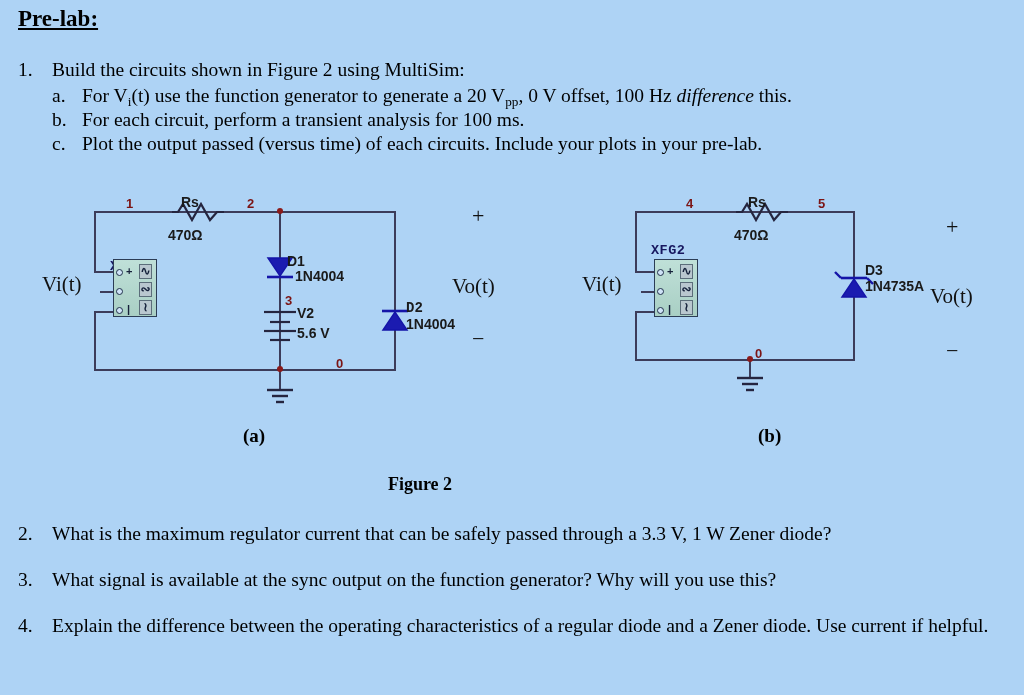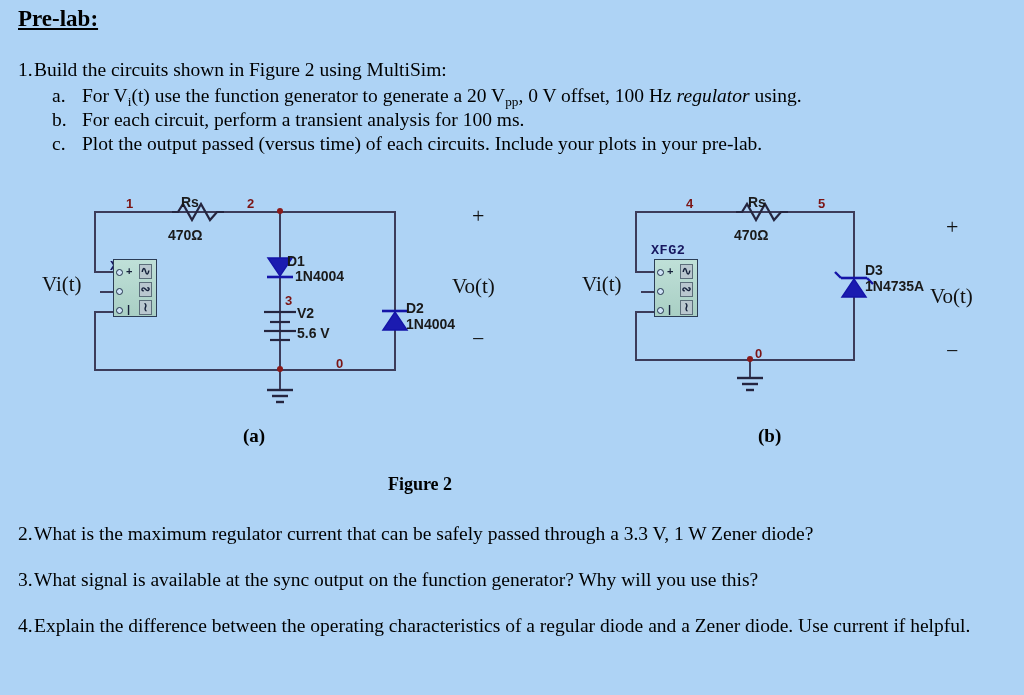--- a/index.html
+++ b/index.html
@@ -37,21 +37,21 @@
     line-height: 25px;
   }
   .num-item .marker {
     position: absolute;
     left: 0;
     top: 0;
     width: 34px;
     text-align: left;
   }
   .num-item .body {
-    margin-left: 16px;
+    margin-left: 34px;
     display: block;
   }
   .sub-item {
     position: absolute;
     font-size: 19.5px;
     line-height: 24px;
   }
   .sub-item .marker {
     position: absolute;
     left: 0;
@@ -191,21 +191,21 @@
 
   <div class="title">Pre-lab:</div>
 
   <div class="num-item" style="left:18px; top:57px; width:980px;">
     <span class="marker">1.</span>
     <span class="body">Build the circuits shown in Figure 2 using MultiSim:</span>
   </div>
 
   <div class="sub-item" style="left:52px; top:84px; width:950px;">
     <span class="marker">a.</span>
-    <span class="body"><span>For V</span><sub>i</sub><span>(t) use the function generator to generate a 20 V</span><sub>pp</sub><span>, 0 V offset, 100 Hz </span><span class="ital">regulator</span><span> using.</span></span>
+    <span class="body"><span>For V</span><sub>i</sub><span>(t) use the function generator to generate a 20 V</span><sub>pp</sub><span>, 0 V offset, 100 Hz </span><span class="ital">difference</span><span> this.</span></span>
   </div>
 
   <div class="sub-item" style="left:52px; top:108px; width:950px;">
     <span class="marker">b.</span>
     <span class="body">For each circuit, perform a transient analysis for 100 ms.</span>
   </div>
 
   <div class="sub-item" style="left:52px; top:132px; width:950px;">
     <span class="marker">c.</span>
     <span class="body">Plot the output passed (versus time) of each circuits. Include your plots in your pre-lab.</span>
@@ -251,21 +251,21 @@
       <line x1="264" y1="331" x2="296" y2="331" stroke="#25253f" stroke-width="2.2"></line>
       <line x1="270" y1="340" x2="290" y2="340" stroke="#25253f" stroke-width="2.2"></line>
     </svg>
     <div class="comp-lbl" style="left:297px; top:305px;">V2</div>
     <div class="comp-lbl" style="left:297px; top:325px;">5.6 V</div>
 
     <svg class="ovl" width="520" height="420">
       <polygon points="383,330 407,330 395,312" fill="#1b1bb0" stroke="#1515a8" stroke-width="1.5"></polygon>
       <line x1="382" y1="311" x2="408" y2="311" stroke="#1515a8" stroke-width="2.6"></line>
     </svg>
-    <div class="comp-lbl" style="left:406px; top:300px;">D2</div>
+    <div class="comp-lbl" style="left:406px; top:300px;font-family:Liberation Mono, monospace;">D2</div>
     <div class="comp-lbl" style="left:406px; top:316px;">1N4004</div>
 
     <svg class="ovl" width="520" height="420">
       <line x1="267" y1="390" x2="293" y2="390" stroke="#25253f" stroke-width="2.4"></line>
       <line x1="272" y1="396" x2="288" y2="396" stroke="#25253f" stroke-width="2.4"></line>
       <line x1="276" y1="402" x2="284" y2="402" stroke="#25253f" stroke-width="2.4"></line>
     </svg>
 
     <div class="xfg-name" style="left:110px; top:259px;">XFG1</div>
     <div class="xfg-box" style="left:113px; top:259px;">

